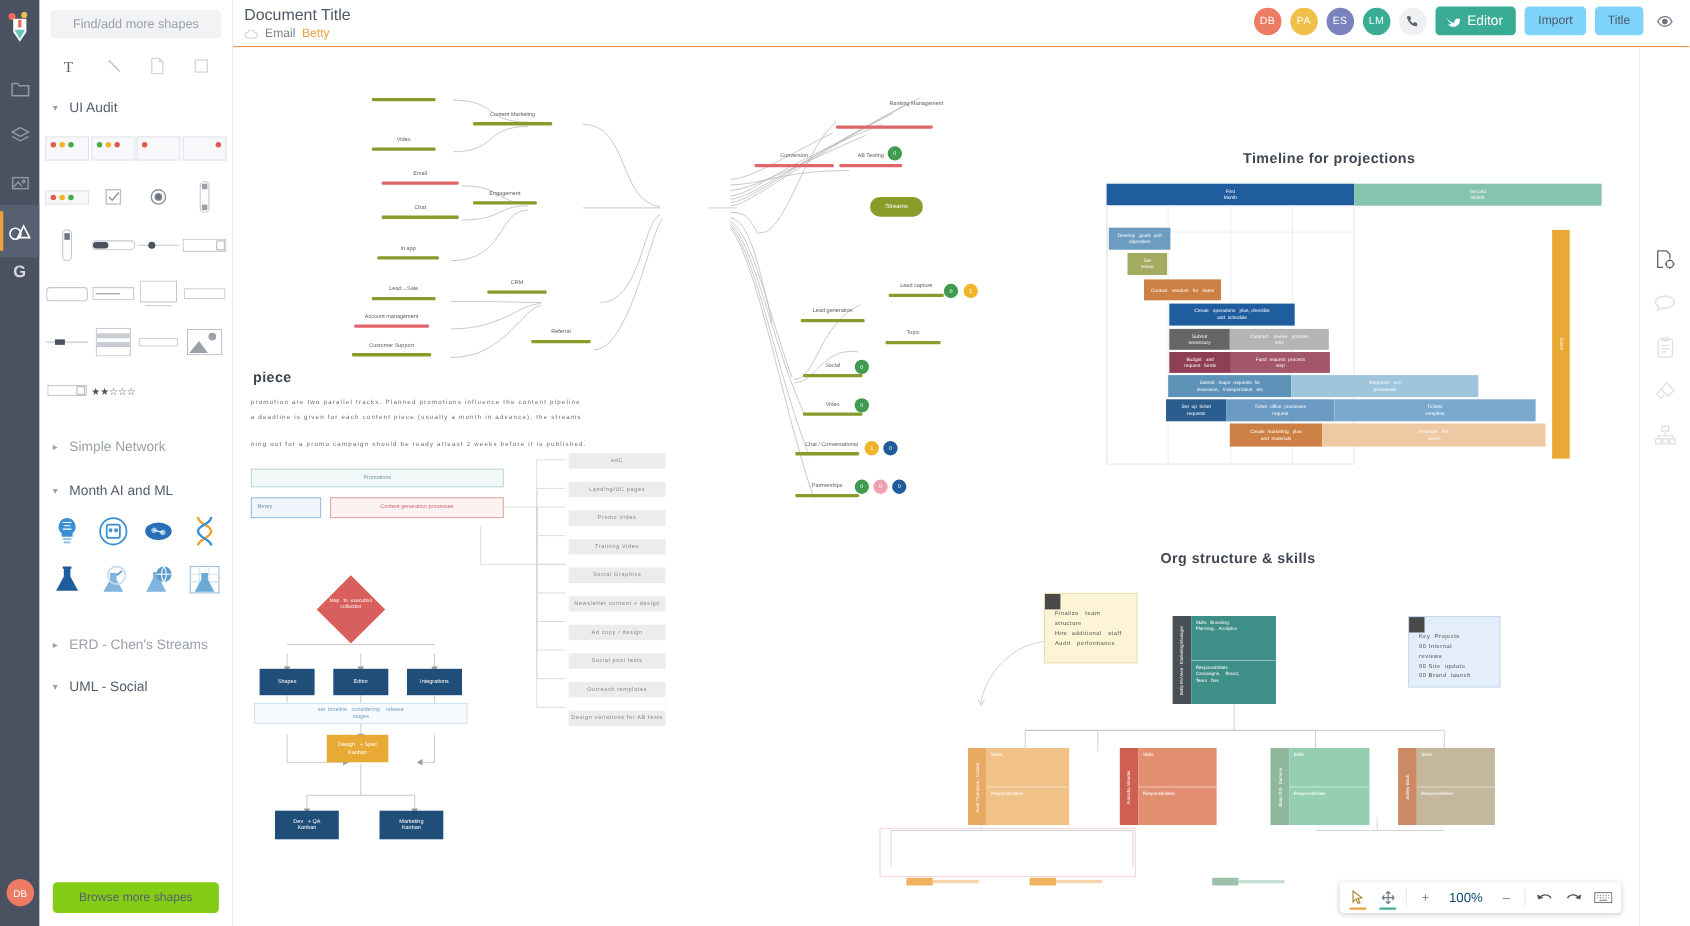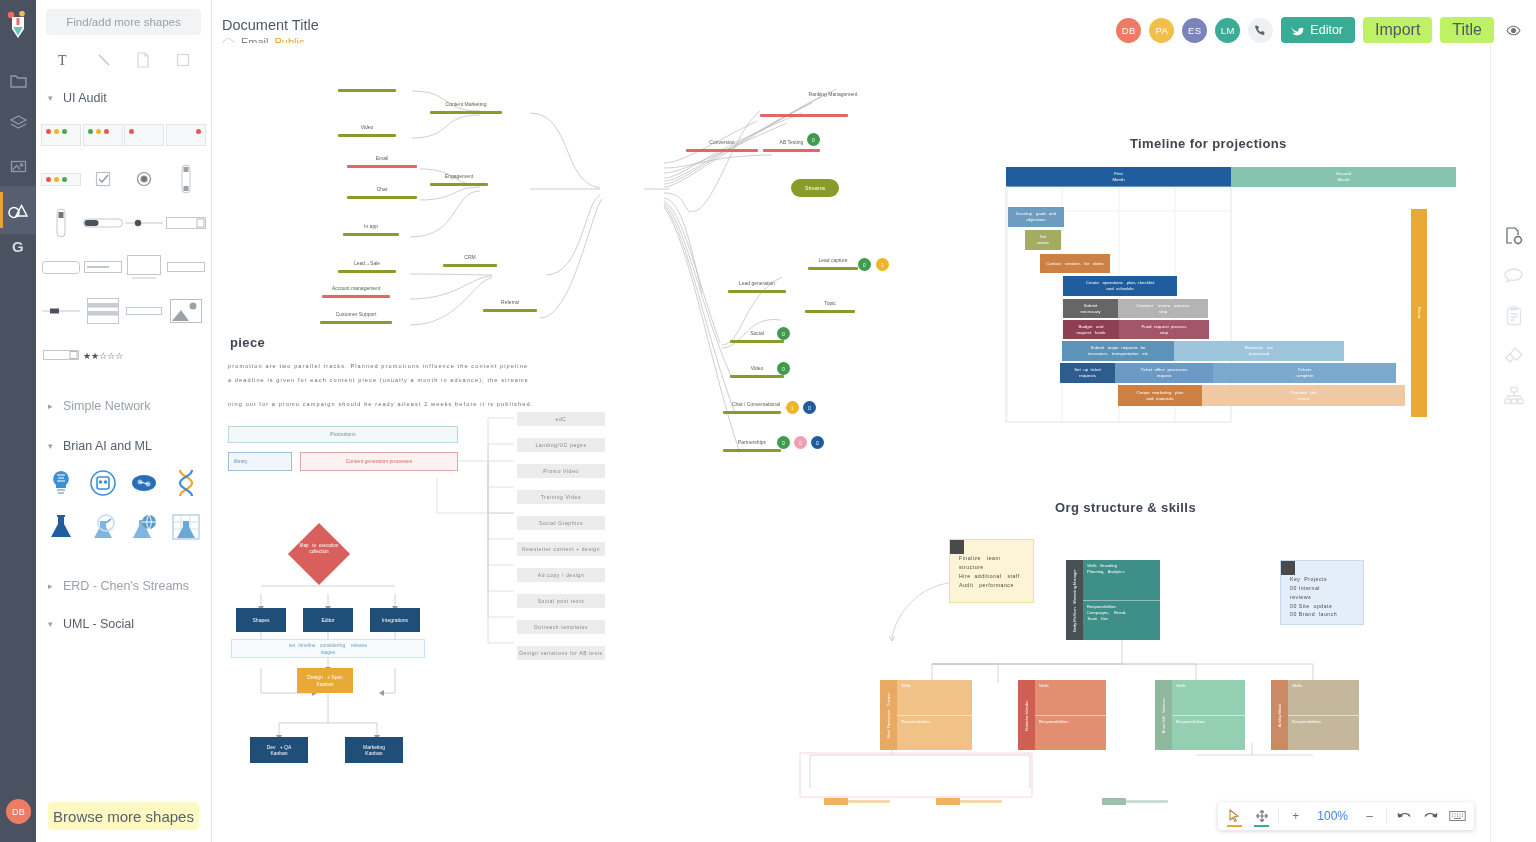--- a/index.html
+++ b/index.html
@@ -29,43 +29,43 @@
   .search span { color:#9aa1ab; font-size:11.5px; }
   .toolrow { display:flex; padding:4px 8px 10px; }
   .toolrow .tb { flex:1; height:30px; display:flex; align-items:center; justify-content:center; }
   .sect { display:flex; align-items:center; gap:7px; padding:6px 12px 4px; cursor:pointer; }
   .sect .car { color:#9aa1ab; font-size:9px; width:8px; }
   .sect .nm { font-size:12.5px; color:#56606e; }
   .sect.muted .nm { color:#9aa1ab; }
   .grid4 { display:grid; grid-template-columns:repeat(4,1fr); padding:4px 4px; }
   .cell { height:44px; display:flex; align-items:center; justify-content:center; cursor:pointer; }
   .browse { position:absolute; left:12px; right:12px; bottom:12px; height:28px;
-    background:#fef9c3; border-radius:4px; display:flex; align-items:center;
-    justify-content:center; font-size:15px; color:#56606e; cursor:pointer; }
+    background:#84cc16; border-radius:4px; display:flex; align-items:center;
+    justify-content:center; font-size:11px; color:#56606e; cursor:pointer; }
 
   
   .mk { width:40px; height:22px; border:1px solid #e1e4e8; background:#f7f8f9; position:relative; }
   .mk i { position:absolute; top:4px; width:5px; height:5px; border-radius:50%; }
 
   
-  .hdr { position:absolute; left:212px; top:11px; right:0; height:43px;
-    background:#fff; border-bottom:7px solid #f97316; }
+  .hdr { position:absolute; left:212px; top:0; right:0; height:43px;
+    background:#fff; border-bottom:1px solid #f97316; }
   .doctitle { position:absolute; left:10px; top:6px; font-size:14.5px; color:#4f5865; }
   .crumb { position:absolute; left:10px; top:25px; display:flex; align-items:center; gap:6px; }
   .crumb .hm { font-size:11px; color:#7b838e; }
   .crumb .pb { font-size:11px; color:#e8a33d; }
   .hbtns { position:absolute; right:12px; top:6px; display:flex; align-items:center; gap:8px; }
   .av { width:25px; height:25px; border-radius:50%; color:#fff; font-size:9.5px;
     display:flex; align-items:center; justify-content:center; letter-spacing:.4px; }
   .callbtn { width:25px; height:25px; border-radius:50%; background:#eef0f2;
     display:flex; align-items:center; justify-content:center; }
   .sharebtn { height:26px; padding:0 12px 0 9px; border-radius:4px; background:#3aab94;
     color:#fff; font-size:12.5px; display:flex; align-items:center; gap:6px; }
-  .gbtn { height:26px; padding:0 12px; border-radius:4px; background:#bef264;
-    color:#4f5865; font-size:16px; display:flex; align-items:center; }
+  .gbtn { height:26px; padding:0 12px; border-radius:4px; background:#7dd3fc;
+    color:#4f5865; font-size:11px; display:flex; align-items:center; }
   .eye { width:22px; height:22px; display:flex; align-items:center; justify-content:center; }
 
   
   .canvas { position:absolute; left:212px; top:43px; right:46px; bottom:0;
     background:#fff; overflow:hidden; }
   .canvas svg.lay { position:absolute; left:0; top:0; }
 
   .node { position:absolute; font-size:5px; color:#5d5d5d; text-align:center;
     white-space:nowrap; }
   .bar { position:absolute; height:3px; border-radius:1px; }
@@ -112,21 +112,21 @@
   .rrail .ri { width:46px; height:40px; display:flex; align-items:center;
     justify-content:center; cursor:pointer; }
 
   
   .ztool { position:absolute; right:62px; bottom:12px; height:28px;
     background:#fff; border-radius:4px; box-shadow:0 1px 5px rgba(0,0,0,.17);
     display:flex; align-items:center; padding:0 3px; }
   .ztool .zi { height:28px; min-width:27px; display:flex; align-items:center;
     justify-content:center; font-size:12px; color:#707880; cursor:pointer; position:relative; }
   .ztool .zsep { width:1px; height:16px; background:#e6e8ea; margin:0 3px; }
-  .ztool .pct { font-size:12px; color:#3b82f6; padding:0 8px; }
+  .ztool .pct { font-size:12px; color:#0c4a6e; padding:0 8px; }
   .ubar { position:absolute; bottom:3px; left:6px; right:6px; height:2px; background:#e8a33d; }
   .ubar.tl { background:#3aab94; }
 </style>
 </head>
 <body>
 
 <div id="app">
 
   <div class="rail">
     <div class="logo">
@@ -347,21 +347,21 @@
       <div class="cell"></div>
     </div>
 
     <div class="sect muted" style="margin-top:12px">
       <span class="car">▸</span>
       <span class="nm">Simple Network</span>
     </div>
 
     <div class="sect" style="margin-top:16px">
       <span class="car">▾</span>
-      <span class="nm">Brian AI and ML</span>
+      <span class="nm">Month AI and ML</span>
     </div>
     <div class="grid4">
       <div class="cell">
         <svg width="30" height="30" viewBox="0 0 30 30">
             <path d="M15 3a8 8 0 0 1 5 14v3h-10v-3a8 8 0 0 1 5-14z" fill="#3b8fd4"></path>
             <path d="M11 21h8v2h-8zM12 24h6v2h-6z" fill="#9cc6e8"></path>
             <path d="M11 7h8M12 10h6M11 13h8" stroke="#fff" stroke-width="1"></path>
           </svg>
       </div>
       <div class="cell">
@@ -428,21 +428,21 @@
     <div class="browse">Browse more shapes</div>
   </div>
 
   <div class="hdr">
     <div class="doctitle">Document Title</div>
     <div class="crumb">
       <svg width="13" height="9" viewBox="0 0 13 9" fill="none" stroke="#cfd4da" stroke-width="1">
           <path d="M3.5 7.5h6a2.5 2.5 0 0 0 0-5 3.2 3.2 0 0 0-6-.3 2.4 2.4 0 0 0 0 5.3z"></path>
         </svg>
       <span class="hm">Email</span>
-      <span class="pb">Public</span>
+      <span class="pb">Betty</span>
     </div>
     <div class="hbtns">
       <div class="av" style="background:#ee7b63">DB</div>
       <div class="av" style="background:#f0c04a">PA</div>
       <div class="av" style="background:#7b83bd">ES</div>
       <div class="av" style="background:#3aab94">LM</div>
       <div class="callbtn">
         <svg width="13" height="13" viewBox="0 0 13 13" fill="#5d6570">
             <path d="M2.2 1.5l2 .4.8 2.2-1.3 1a7.5 7.5 0 0 0 3.2 3.2l1-1.3 2.2.8.4 2c0 .7-.6 1.2-1.3 1.1C5.2 10.4 2.6 7.8 1.1 2.8 1 2.1 1.5 1.5 2.2 1.5z"></path>
           </svg>

